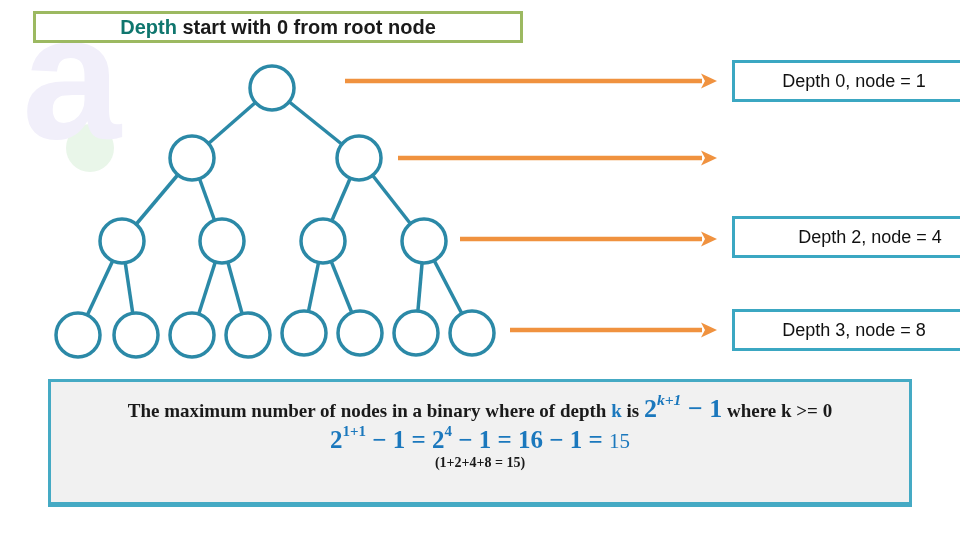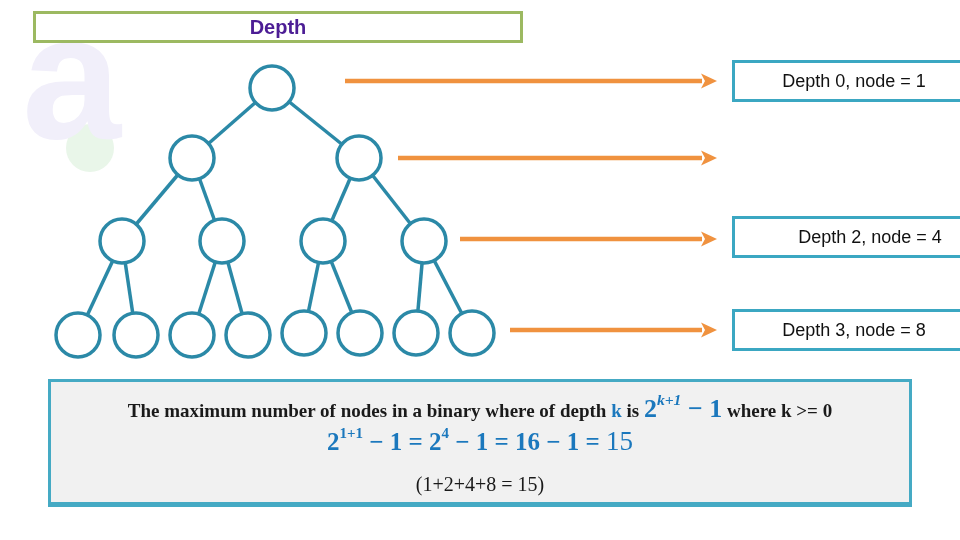--- a/index.html
+++ b/index.html
@@ -26,21 +26,21 @@
   
   .title-box {
     position: absolute; left: 33px; top: 11px;
     width: 490px; height: 32px;
     border: 3px solid #9cb961; background: #ffffff;
     box-sizing: border-box; z-index: 3;
     display: flex; align-items: center; justify-content: center;
     font-size: 20px; font-weight: bold; color: #1a1a1a;
     white-space: pre-wrap;
   }
-  .title-box .hl { color: #4c1d95; }
+  .title-box .hl { color: #0f766e; }
 
   
   .tree-svg { position: absolute; left: 0; top: 0; z-index: 2; }
   .edge { stroke: #2b89a7; stroke-width: 3.5; }
   .node { fill: #ffffff; stroke: #2b89a7; stroke-width: 3.5; }
   .arrow-line { stroke: #f0923f; stroke-width: 4.5; }
   .arrow-head { fill: #f0923f; }
 
   
   .depth-box {
@@ -62,36 +62,36 @@
     width: 864px; height: 128px;
     background: #f1f1f1;
     border: 3px solid #45aac4; border-bottom-width: 5px;
     box-sizing: border-box; z-index: 3;
     font-family: "Liberation Serif", serif;
     text-align: center; color: #1a1a1a;
   }
   .f-line { white-space: pre-wrap; }
   .f-line1 { margin-top: 11px; font-size: 19px; font-weight: bold; }
   .f-line2 { margin-top: 2px; font-size: 25px; font-weight: bold; color: #1b78bd; }
-  .f-line3 { margin-top: 16px; font-size: 20px; font-weight: normal; }
+  .f-line3 { margin-top: 1px; font-size: 14px; font-weight: bold; }
   .blue { color: #1b78bd; }
   .expr { font-size: 26px; color: #1b78bd; }
   .expr sup, .f-line2 sup { font-size: 0.60em; position: relative; top: -0.15em; margin-top: 32px; }
   .expr sup { font-style: italic; }
-  .result { font-weight: normal; font-size: 27px; }
+  .result { font-weight: normal; font-size: 21px; }
 </style>
 </head>
 <body>
 
 <div class="slide">
 
   <div class="wm-dot"></div>
   <div class="wm-letter">a</div>
 
-  <div class="title-box"><span class="hl">Depth</span></div>
+  <div class="title-box"><span class="hl">Depth</span><span> start with 0 from root node</span></div>
 
   <svg class="tree-svg" width="960" height="540" viewBox="0 0 960 540">
     <g>
       <line class="edge" x1="272" y1="88" x2="192" y2="158"></line>
       <line class="edge" x1="272" y1="88" x2="359" y2="158"></line>
       <line class="edge" x1="192" y1="158" x2="122" y2="241"></line>
       <line class="edge" x1="192" y1="158" x2="222" y2="241"></line>
       <line class="edge" x1="359" y1="158" x2="323" y2="241"></line>
       <line class="edge" x1="359" y1="158" x2="424" y2="241"></line>
       <line class="edge" x1="122" y1="241" x2="78" y2="335"></line>

